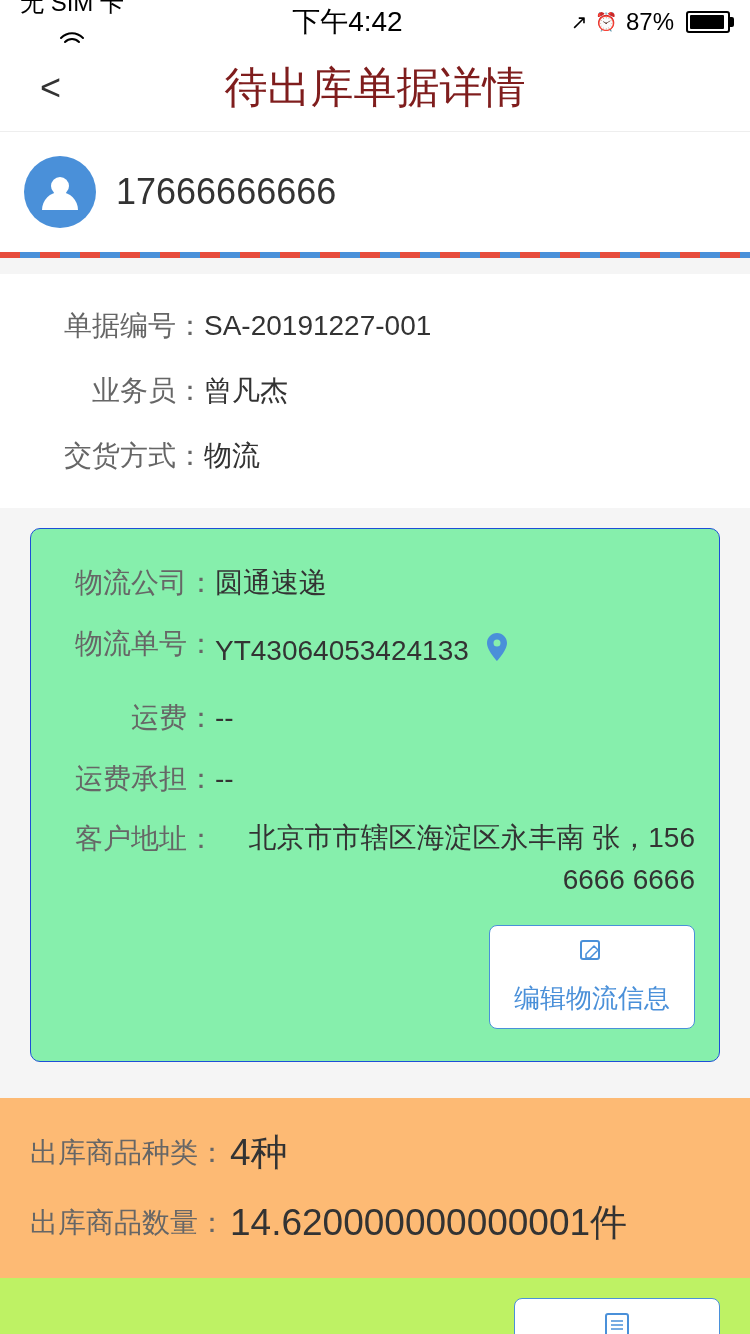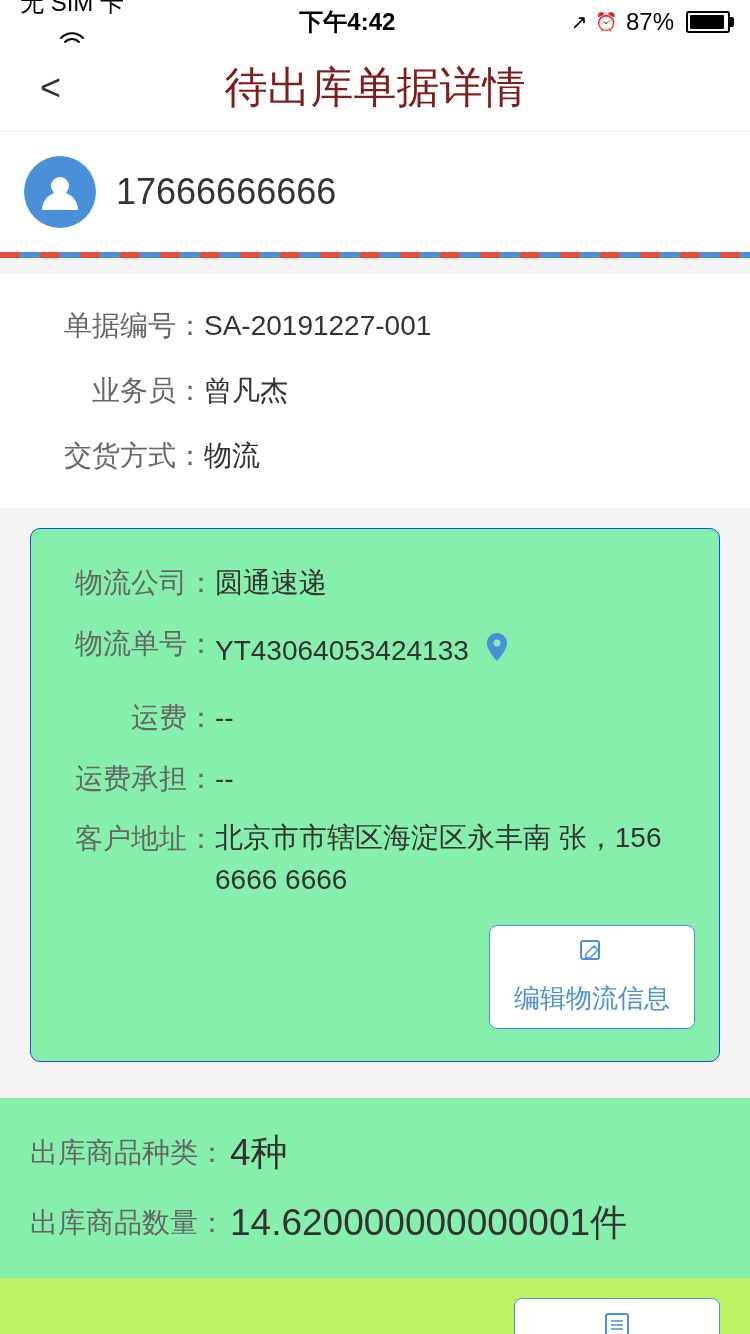--- a/index.html
+++ b/index.html
@@ -16,21 +16,21 @@
       background: #fff;
       height: 44px;
       display: flex;
       align-items: center;
       justify-content: space-between;
       padding: 0 20px;
       font-size: 24px;
       color: #000;
     }
     .status-left { display: flex; align-items: center; gap: 10px; flex-direction: column; }
-    .status-center { font-weight: 700; font-size: 24px; }
+    .status-center { font-weight: 400; font-size: 28px; }
     .status-right { display: flex; align-items: center; gap: 8px; font-size: 24px; }
     .nav-bar {
       background: #fff;
       height: 88px;
       display: flex;
       align-items: center;
       padding: 0 30px;
       border-bottom: 1px solid #eee;
       position: relative;
     }
@@ -131,20 +131,21 @@
       color: #333;
       font-size: 28px;
       flex: 1;
       display: flex;
       align-items: center;
       gap: 12px;
     }
     .logistics-value .address-text {
       flex: 1;
       line-height: 1.5;
+      text-align: right;
     }
     .location-icon {
       color: #4a90d9;
       font-size: 36px;
       cursor: pointer;
     }
     .edit-btn {
       display: flex;
       justify-content: flex-end;
       padding: 16px 24px 8px;
@@ -160,21 +161,21 @@
       align-items: center;
       gap: 8px;
       cursor: pointer;
       flex-direction: column;
     }
     .section-divider {
       height: 16px;
       background: #f5f5f5;
     }
     .goods-section {
-      background: #86efac;
+      background: #fdba74;
       padding: 30px 30px;
       margin-top: 0;
     }
     .goods-row {
       display: flex;
       align-items: center;
       margin-bottom: 20px;
     }
     .goods-row:last-child { margin-bottom: 0; }
     .goods-label {

